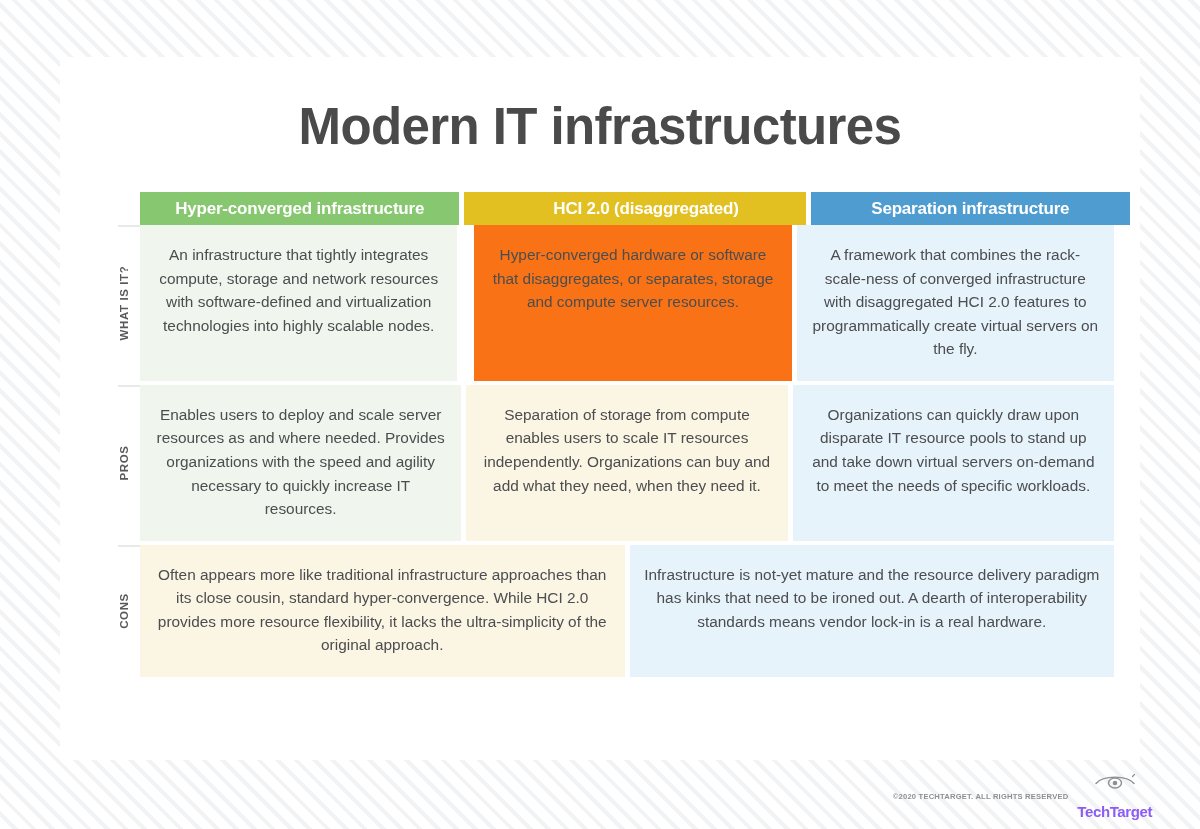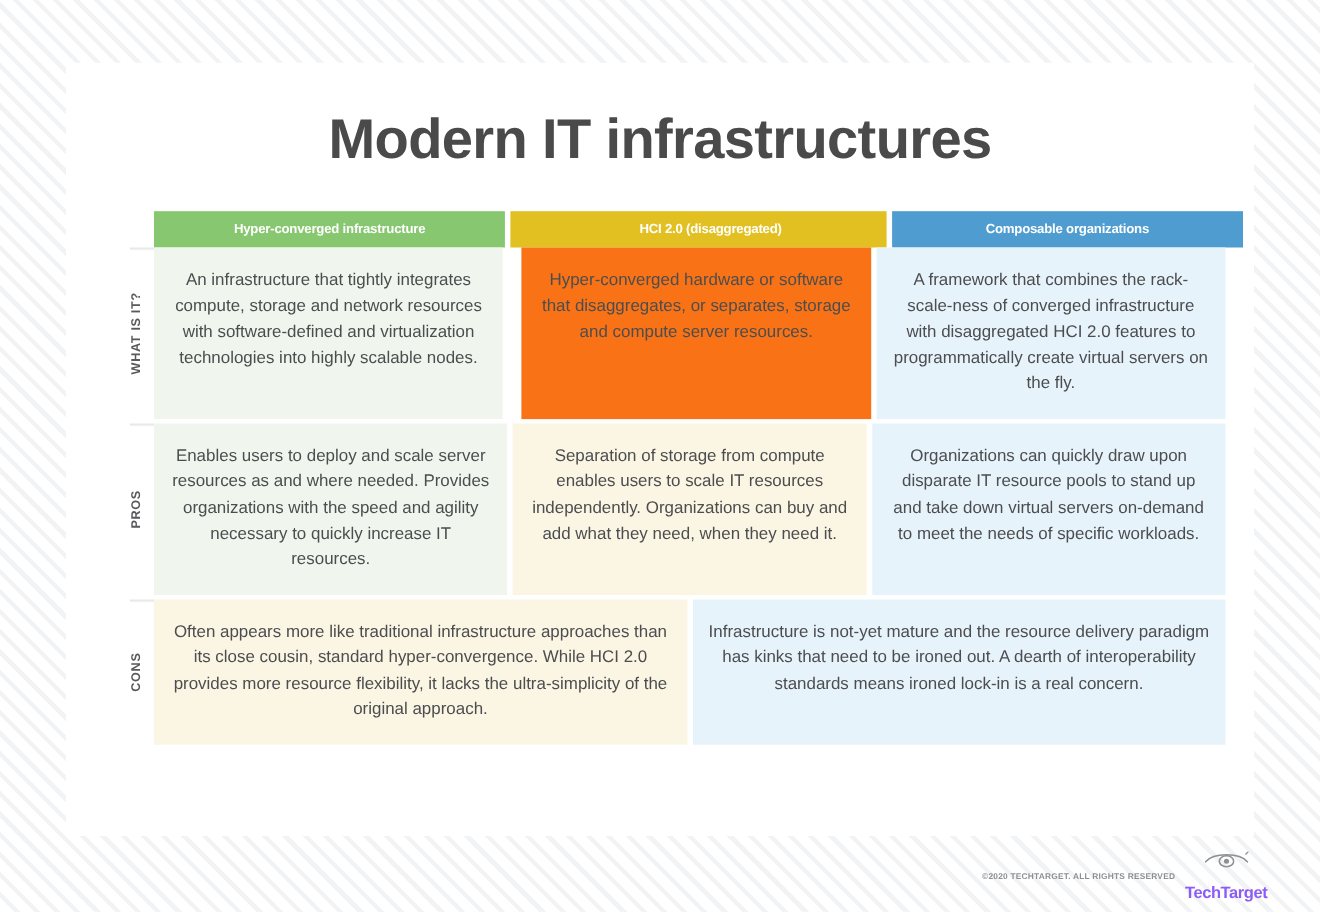--- a/index.html
+++ b/index.html
@@ -90,21 +90,21 @@
     flex: 0 0 32px;
   }
 
   
   .head-cell {
     flex: 1 1 0;
     height: 33px;
     line-height: 33px;
     text-align: center;
     color: #ffffff;
-    font-size: 12px;
+    font-size: 17px;
     font-weight: bold;
     letter-spacing: -0.2px;
     margin-right: 5px;
   }
   .head-cell:last-child { margin-right: 0; }
 
   
   .body-cell {
     flex: 1 1 0;
     margin-right: 5px;
@@ -165,21 +165,21 @@
 
     <div class="table-row">
       <div class="header-spacer"></div>
       <div class="head-cell" style="background: rgb(134, 199, 111);">
         <span>Hyper-converged infrastructure</span>
       </div>
       <div class="head-cell" style="background: rgb(227, 192, 34); padding-left: 22px;">
         <span>HCI 2.0 (disaggregated)</span>
       </div>
       <div class="head-cell" style="background: rgb(79, 156, 208);">
-        <span>Composable organizations</span>
+        <span>Separation infrastructure</span>
       </div>
     </div>
 
     <div class="table-row">
       <div class="row-label-cell">
         <div class="divider" style="background: rgb(232, 234, 233);"></div>
         <div class="row-label" style="color: rgb(88, 89, 91);">WHAT IS IT?</div>
       </div>
       <div class="body-cell" style="background: rgb(240, 246, 238); color: rgb(76, 77, 79);">An infrastructure that tightly integrates compute, storage and network resources with software-defined and virtualization technologies into highly scalable nodes.</div>
       <div class="body-cell" style="background: #f97316; color: rgb(76, 77, 79); margin-left: 12px;">Hyper-converged hardware or software that disaggregates, or separates, storage and compute server resources.</div>
@@ -199,21 +199,21 @@
     </div>
 
     <div class="row-gap"></div>
 
     <div class="table-row">
       <div class="row-label-cell">
         <div class="divider" style="background: rgb(232, 234, 233);"></div>
         <div class="row-label" style="color: rgb(88, 89, 91);">CONS</div>
       </div>
       <div class="body-cell" style="background: rgb(251, 245, 228); color: rgb(76, 77, 79);">Often appears more like traditional infrastructure approaches than its close cousin, standard hyper-convergence. While HCI 2.0 provides more resource flexibility, it lacks the ultra-simplicity of the original approach.</div>
-      <div class="body-cell" style="background: rgb(231, 243, 250); color: rgb(76, 77, 79);">Infrastructure is not-yet mature and the resource delivery paradigm has kinks that need to be ironed out. A dearth of interoperability standards means ironed lock-in is a real concern.</div>
+      <div class="body-cell" style="background: rgb(231, 243, 250); color: rgb(76, 77, 79);">Infrastructure is not-yet mature and the resource delivery paradigm has kinks that need to be ironed out. A dearth of interoperability standards means vendor lock-in is a real hardware.</div>
     </div>
 
   </div>
 </div>
 
 <div id="footer">
   <div id="copyright" style="color: rgb(141, 143, 145);">©2020 TECHTARGET. ALL RIGHTS RESERVED</div>
   <div id="tt-logo">
     <svg id="tt-eye" width="42" height="15" viewBox="0 0 42 15">
       <path d="M2 9.5 C 9 1, 33 1, 40 9.5" stroke="#8d8f91" stroke-width="1.4" fill="none" stroke-linecap="round"></path>

